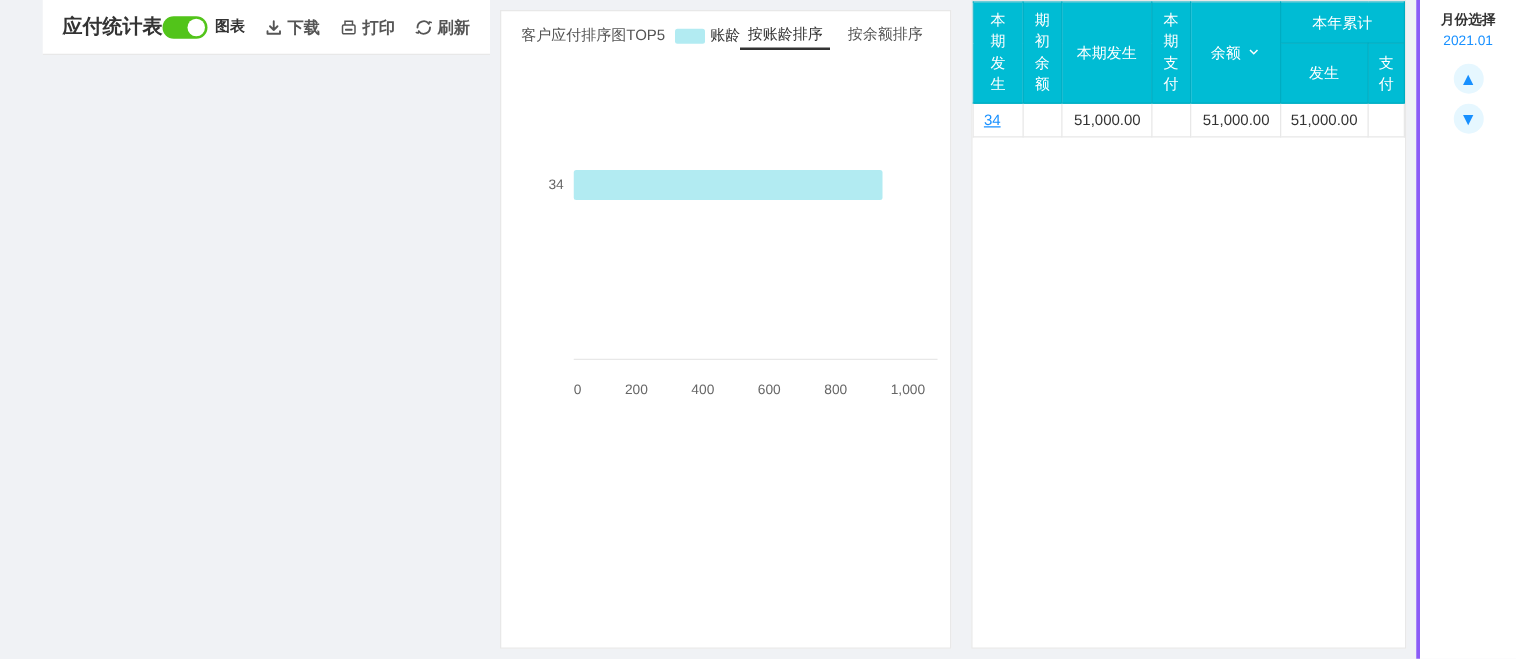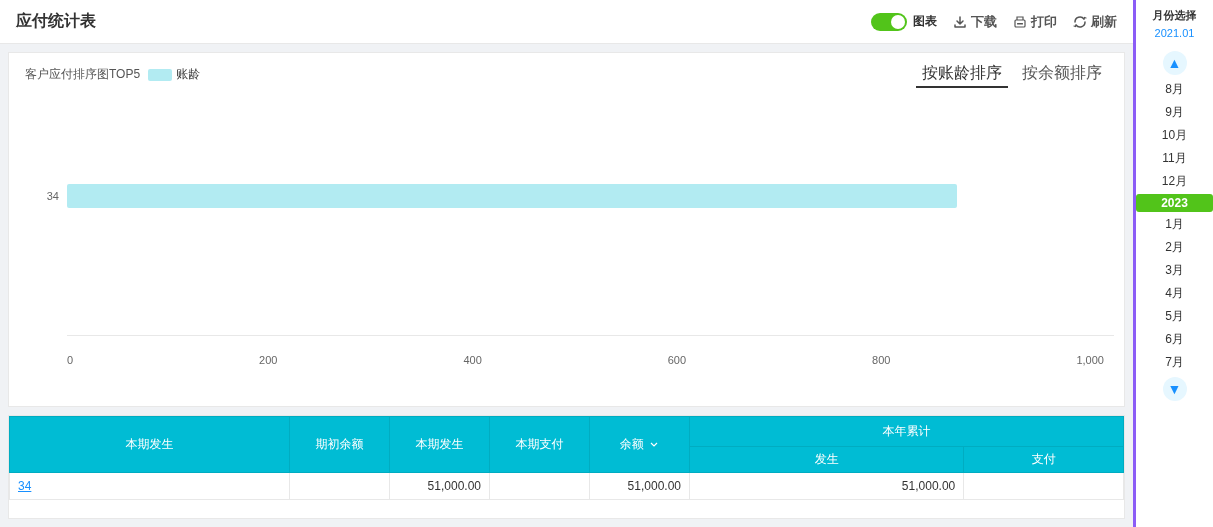--- a/index.html
+++ b/index.html
@@ -1,36 +1,36 @@
 <!DOCTYPE html>
 <html><head>
   <meta charset="utf-8">
   <style>
     * { margin: 0; padding: 0; box-sizing: border-box; }
     body { font-family: 'Microsoft YaHei', Arial, sans-serif; font-size: 12px; background: #f0f2f5; color: #333; width: 1213px; height: 527px; overflow: hidden; display: flex; }
 
-    .main-content { flex: 1; display: flex; flex-direction: column; overflow: hidden; }
+    .main-content { flex: 1; display: flex; flex-direction: row; overflow: hidden; margin-left: 34px; }
 
     
     .header { background: #fff; padding: 8px 16px; display: flex; align-items: center; justify-content: space-between; border-bottom: 1px solid #e8e8e8; height: 44px; }
     .header-title { font-size: 16px; font-weight: bold; color: #333; }
     .header-actions { display: flex; align-items: flex-start; gap: 16px; font-weight: bold; }
     .toggle-group { display: flex; align-items: center; gap: 6px; }
     .toggle-switch { width: 36px; height: 18px; background: #52c41a; border-radius: 9px; position: relative; cursor: pointer; }
     .toggle-switch::after { content: ''; width: 14px; height: 14px; background: #fff; border-radius: 50%; position: absolute; right: 2px; top: 2px; }
     .action-btn { display: flex; align-items: center; gap: 4px; color: #555; cursor: pointer; font-size: 13px; }
 
     
     .chart-section { background: #fff; margin: 8px; border: 1px solid #e8e8e8; flex-shrink: 0; }
     .chart-header { display: flex; align-items: center; justify-content: space-between; padding: 8px 16px; }
     .chart-legend { display: flex; align-items: flex-end; gap: 8px; }
     .legend-item { display: flex; align-items: center; gap: 4px; }
     .legend-color { width: 24px; height: 12px; background: #b2ebf2; border-radius: 2px; }
     .chart-sort-btns { display: flex; gap: 8px; }
-    .sort-btn { font-size: 16px; color: #555; cursor: pointer; padding: 2px 6px; }
+    .sort-btn { font-size: 12px; color: #555; cursor: pointer; padding: 2px 6px; }
     .sort-btn.active { color: #333; border-bottom: 2px solid #333; }
     .chart-body { padding: 8px 16px; height: 310px; position: relative; }
 
     
     .bar-area { position: absolute; left: 30px; right: 10px; top: 20px; bottom: 40px; }
     .bar-row { display: flex; align-items: center; height: 40px; }
     .bar-label { width: 20px; text-align: right; font-size: 11px; color: #666; flex-shrink: 0; }
     .bar-container { flex: 1; height: 24px; position: relative; margin-left: 8px; }
     .bar-fill { height: 100%; background: #b2ebf2; border-radius: 2px; }
 
@@ -178,29 +178,14 @@
         </tr>
       </tbody>
     </table>
   </div>
 </div>
 
 <div class="sidebar">
   <div class="sidebar-header">月份选择</div>
   <div class="sidebar-year" style="font-size:11px; color:#1890ff; cursor:pointer;text-align:right;">2021.01</div>
   <div class="nav-arrow">▲</div>
-  <div class="month-list">
-    <div class="month-item">8月</div>
-    <div class="month-item">9月</div>
-    <div class="month-item">10月</div>
-    <div class="month-item">11月</div>
-    <div class="month-item">12月</div>
-    <div class="month-item current-year">2023</div>
-    <div class="month-item">1月</div>
-    <div class="month-item">2月</div>
-    <div class="month-item">3月</div>
-    <div class="month-item">4月</div>
-    <div class="month-item">5月</div>
-    <div class="month-item">6月</div>
-    <div class="month-item">7月</div>
-  </div>
   <div class="nav-arrow" style="margin-top: 4px;">▼</div>
 </div>
 
 </body></html>

